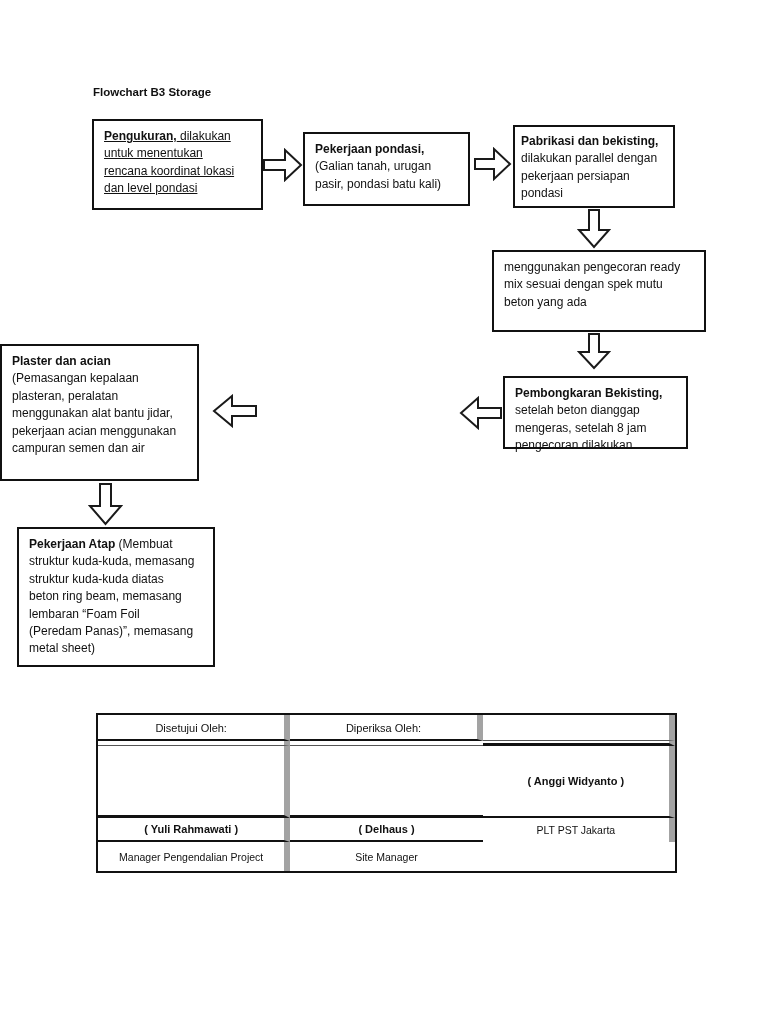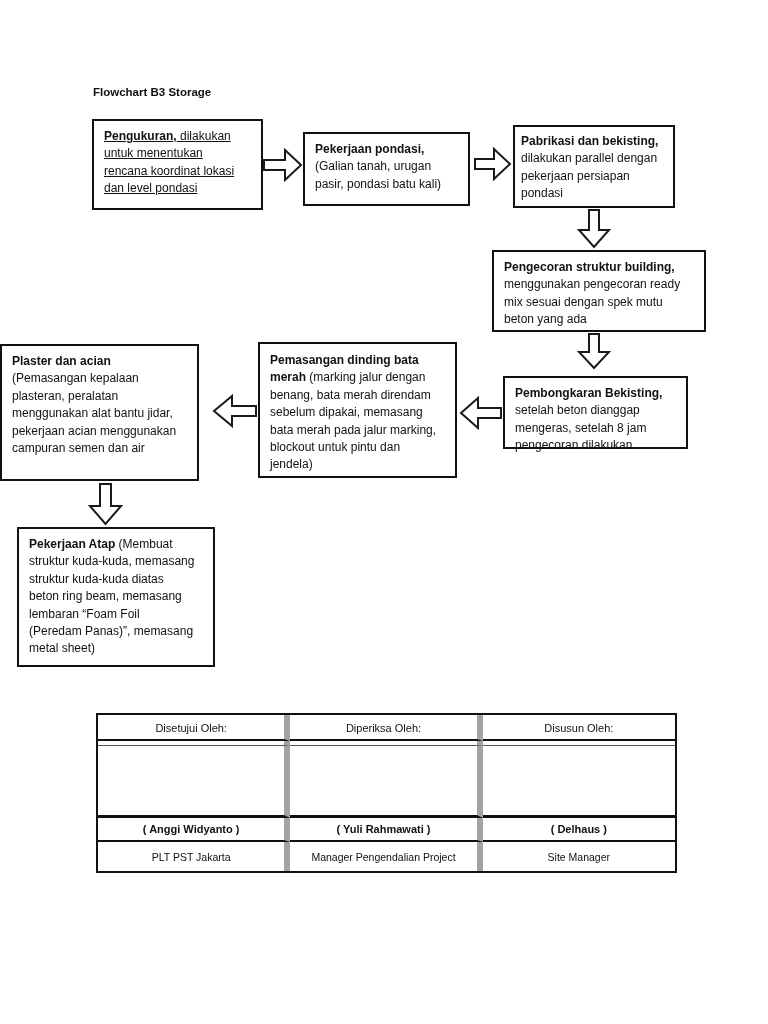--- a/index.html
+++ b/index.html
@@ -45,30 +45,27 @@
 
   <div class="node b1">
     <span class="t blk">Pekerjaan pondasi,</span><span>(Galian tanah, urugan pasir, pondasi batu kali)</span>
   </div>
 
   <div class="node b2">
     <span class="t blk">Pabrikasi dan bekisting,</span><span>dilakukan parallel dengan pekerjaan persiapan pondasi</span>
   </div>
 
   <div class="node b3">
-    <span class="t blk">Pengecoran struktur building,</span><span>menggunakan pengecoran ready mix sesuai dengan spek mutu beton yang ada</span>
+    <span>menggunakan pengecoran ready mix sesuai dengan spek mutu beton yang ada</span>
   </div>
 
   <div class="node b4">
     <span class="t blk">Pembongkaran Bekisting,</span><span>setelah beton dianggap mengeras, setelah 8 jam pengecoran dilakukan.</span>
   </div>
 
-  <div class="node b5">
-    <span class="t">Pemasangan dinding bata merah</span><span> (marking jalur dengan benang, bata merah direndam sebelum dipakai, memasang bata merah pada jalur marking, blockout untuk pintu dan jendela)</span>
-  </div>
 
   <div class="node b6">
     <span class="t blk">Plaster dan acian</span><span>(Pemasangan kepalaan plasteran, peralatan menggunakan alat bantu jidar, pekerjaan acian menggunakan campuran semen dan air</span>
   </div>
 
   <div class="node b7">
     <span class="t">Pekerjaan Atap</span><span> (Membuat struktur kuda-kuda, memasang struktur kuda-kuda diatas beton ring beam, memasang lembaran “Foam Foil (Peredam Panas)”, memasang metal sheet)</span>
   </div>
 
   <div class="arrow" style="left:263px;top:148px;">
@@ -103,21 +100,20 @@
   </div>
   <div class="arrow" style="left:88px;top:483px;">
     <svg width="35" height="43" viewBox="0 0 35 43">
         <polygon points="12,1 23,1 23,23 33,23 17.5,41 2,23 12,23" fill="#fff" stroke="#1a1a1a" stroke-width="2"></polygon>
       </svg>
   </div>
 
   <div class="aptable">
     <div class="cell hcell">Disetujui Oleh:</div>
     <div class="cell hcell">Diperiksa Oleh:</div>
-    <div class="cell hcell lastcol">Disusun Oleh:</div>
 
     <div class="cell gcell"></div>
     <div class="cell gcell"></div>
     <div class="cell gcell lastcol"></div>
 
     <div class="cell scell"></div>
     <div class="cell scell"></div>
     <div class="cell scell lastcol"></div>
 
     <div class="cell ncell">( Anggi Widyanto )</div>

